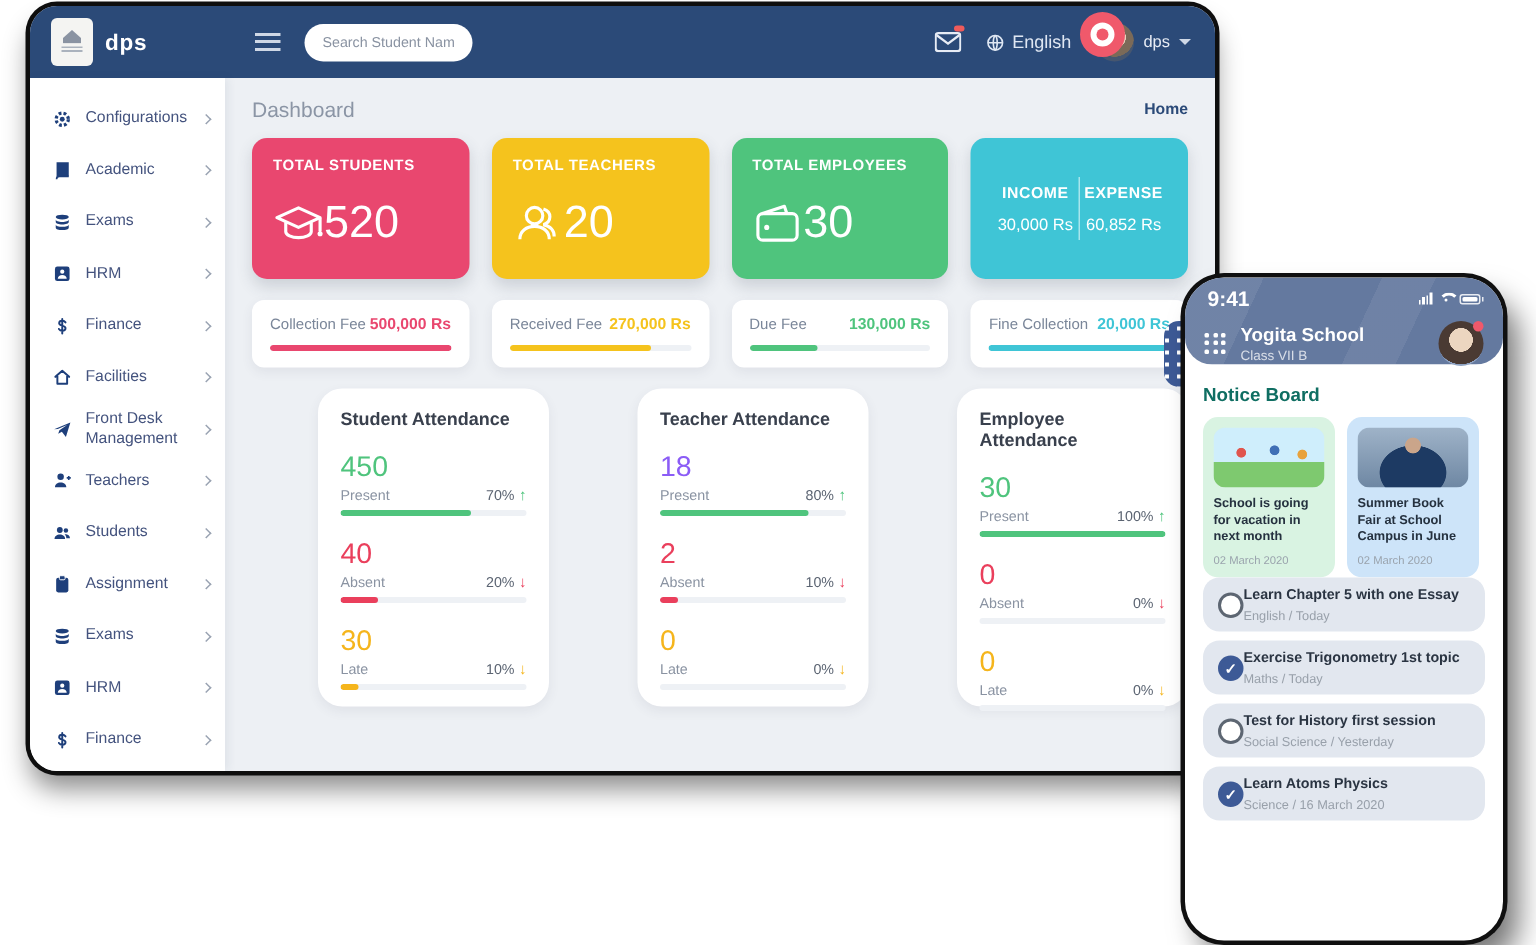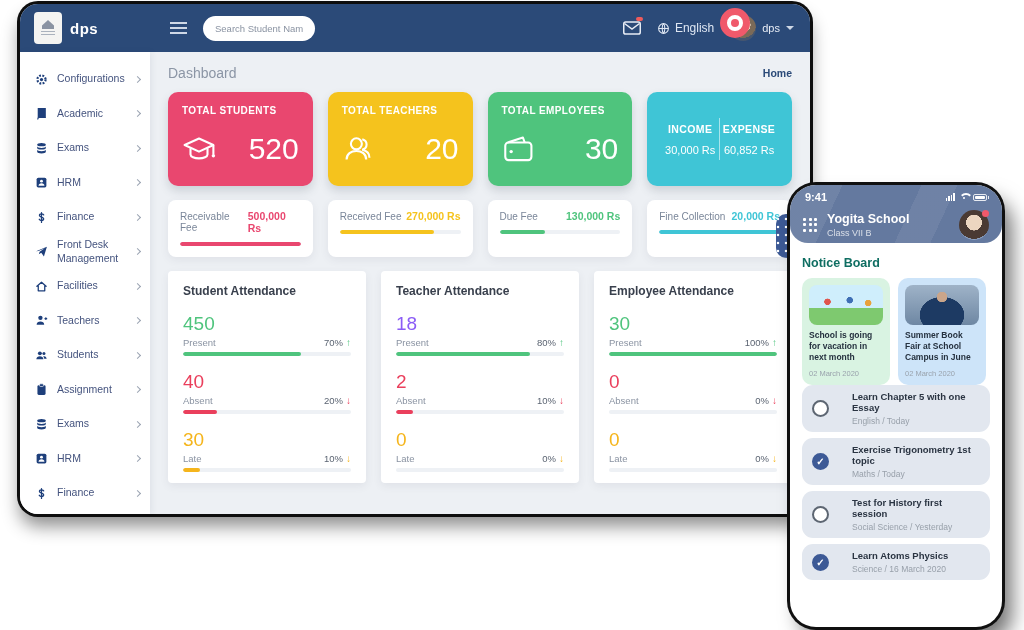--- a/index.html
+++ b/index.html
@@ -60,42 +60,42 @@
   
   .main { position:absolute; left:130px; top:48px; right:0; bottom:0; padding:9px 18px 0; }
   .page-head { display:flex; justify-content:space-between; align-items:center; height:24px; }
   .page-title { font-size:14px; color:#8b95a5; }
   .home-link { font-size:10.5px; font-weight:bold; color:#2b4a78; cursor:pointer; }
 
   .stats-row { display:flex; gap:15px; margin-top:7px; }
   .stat-card { flex:1; height:94px; border-radius:10px; padding:13px 14px; color:#fff;
     box-shadow:0 5px 10px rgba(60,70,90,.18); }
   .stat-label { font-size:10px; font-weight:bold; letter-spacing:.4px; }
-  .stat-body { display:flex; align-items:center; justify-content:space-between; margin-top:16px; }
+  .stat-body { display:flex; align-items:center; margin-top:16px; }
   .stat-ic { width:34px; height:30px; }
   .stat-ic svg { width:34px; height:30px; }
   .stat-value { font-size:30px; font-weight:300; }
   .income-card { display:flex; align-items:center; justify-content:center; position:relative; }
   .inc-col { flex:1; text-align:center; }
   .inc-label { font-size:10.5px; font-weight:bold; letter-spacing:.4px; }
   .inc-value { font-size:11px; margin-top:9px; font-weight:300; }
   .inc-div { width:1px; height:42px; background:rgba(255,255,255,.55); }
 
   .fees-row { display:flex; gap:15px; margin-top:14px; }
   .fee-card { flex:1; background:#fff; border-radius:8px; padding:10px 12px 11px;
     box-shadow:0 3px 8px rgba(60,70,90,.08); }
   .fee-top { display:flex; justify-content:space-between; align-items:baseline; margin-bottom:8px; }
   .fee-label { font-size:10px; color:#7a8699; }
   .fee-value { font-size:10.5px; font-weight:bold; }
   .bar-track { height:4px; border-radius:2px; background:#eef1f5; overflow:hidden; }
   .bar-fill { height:100%; border-radius:2px; }
 
   .att-row { display:flex; gap:15px; margin-top:14px; }
-  .att-card { flex:1; background:#fff; border-radius:4px; padding:13px 15px;
-    box-shadow:0 3px 8px rgba(60,70,90,.08); height:212px; }
+  .att-card { flex:1; background:#fff; border-radius:16px; padding:13px 15px;
+    box-shadow:0 3px 8px rgba(60,70,90,.08); height:212px;margin-left:44px; }
   .att-title { font-size:12px; font-weight:bold; color:#39404d; }
   .att-group { margin-top:15px; }
   .att-num { font-size:19px; font-weight:300; }
   .att-line { display:flex; justify-content:space-between; align-items:center; margin-top:2px; }
   .att-label { font-size:9.5px; color:#8a93a2; }
   .att-pct { font-size:9.5px; color:#5b6472; display:flex; gap:3px; }
   .trend { font-size:10px; font-weight:bold; }
   .trend-up::after { content:"\2191"; }
   .trend-down::after { content:"\2193"; }
   .att-bar { margin-top:4px; }
@@ -107,21 +107,21 @@
     background-size:8px 8px; background-position:6px 9px; }
 
   
   .phone { position:absolute; left:790px; top:185px; width:212px; height:442px;
     border-radius:26px; background:#fff; overflow:hidden; z-index:5;
     box-shadow:0 0 0 3px #101010, 10px 14px 20px rgba(0,0,0,.55); }
   .phone-header { height:58px; background:#64799f; border-radius:0 0 18px 18px; position:relative;
     background-image:linear-gradient(115deg, rgba(255,255,255,.08) 22%, transparent 22% 55%, rgba(255,255,255,.07) 55% 70%, transparent 70%); }
   .status { display:flex; justify-content:space-between; align-items:center;
     padding:6px 15px 0; color:#fff; }
-  .time { font-size:11px; font-weight:bold; }
+  .time { font-size:14px; font-weight:bold; }
   .status-ics { display:flex; align-items:center; gap:4px; }
   .sig { display:inline-flex; align-items:flex-end; gap:1px; }
   .sig span { width:1.6px; background:#fff; }
   .sig span:nth-child(1){height:3px;} .sig span:nth-child(2){height:4.5px;}
   .sig span:nth-child(3){height:6px;} .sig span:nth-child(4){height:7.5px;}
   .wifi { width:10px; height:8px; position:relative; }
   .wifi::before { content:""; position:absolute; left:0; top:0; width:10px; height:10px;
     border:2px solid #fff; border-radius:50%; clip-path:polygon(50% 50%, 0 0, 100% 0); }
   .wifi::after { content:""; position:absolute; left:4px; top:4px; width:2px; height:2px;
     background:#fff; border-radius:50%; }
@@ -154,21 +154,21 @@
     linear-gradient(#cfeefc 58%, #7ec96f 58%); }
   .img-teacher { background:
     radial-gradient(circle at 50% 30%, #caa58a 0 5px, transparent 5.5px),
     radial-gradient(ellipse at 50% 75%, #1d3a63 0 42%, transparent 43%),
     linear-gradient(#9fb3c8, #6e87a3); }
   .notice-text { font-size:8.5px; font-weight:bold; color:#25313f; line-height:1.3; }
   .notice-date { font-size:7.5px; color:#9aa3ad; margin-top:6px; }
 
   .hw-list { display:flex; flex-direction:column; gap:6px; }
   .hw-item { background:#e2e7ef; border-radius:11px; padding:6px 10px; display:flex;
-    align-items:center; gap:23px; cursor:pointer; }
+    align-items:center; gap:0; cursor:pointer; }
   .hw-check { width:17px; height:17px; border-radius:50%; flex:none; background:#fff;
     border:2px solid #5d6672; position:relative; cursor:pointer; }
   .hw-check.checked { background:#3d5a96; border-color:#3d5a96; }
   .hw-check.checked::after { content:"\2713"; position:absolute; left:0; right:0; top:1px;
     text-align:center; font-size:10px; color:#fff; font-weight:bold; }
   .hw-title { font-size:9.5px; font-weight:bold; color:#2a3442; }
   .hw-meta { font-size:8.5px; color:#98a0aa; margin-top:3px; }
 
   svg.defs { position:absolute; width:0; height:0; }
 </style>
@@ -319,33 +319,33 @@
           <svg>
             <use href="#i-dollar"></use>
           </svg>
         </span>
       <span class="side-label">Finance</span>
       <span class="side-chev"></span>
     </div>
     <div class="side-item">
       <span class="sicon">
           <svg>
+            <use href="#i-home"></use>
+          </svg>
+        </span>
+      <span class="side-label">Facilities</span>
+      <span class="side-chev"></span>
+    </div>
+    <div class="side-item">
+      <span class="sicon">
+          <svg>
             <use href="#i-send"></use>
           </svg>
         </span>
       <span class="side-label">Front Desk Management</span>
-      <span class="side-chev"></span>
-    </div>
-    <div class="side-item">
-      <span class="sicon">
-          <svg>
-            <use href="#i-home"></use>
-          </svg>
-        </span>
-      <span class="side-label">Facilities</span>
       <span class="side-chev"></span>
     </div>
     <div class="side-item">
       <span class="sicon">
           <svg>
             <use href="#i-userplus"></use>
           </svg>
         </span>
       <span class="side-label">Teachers</span>
       <span class="side-chev"></span>
@@ -440,21 +440,21 @@
         <div class="inc-col">
           <div class="inc-label">EXPENSE</div>
           <div class="inc-value">60,852 Rs</div>
         </div>
       </div>
     </div>
 
     <div class="fees-row">
       <div class="fee-card">
         <div class="fee-top">
-          <span class="fee-label">Receivable Fee</span>
+          <span class="fee-label">Collection Fee</span>
           <span class="fee-value" style="color: rgb(233, 71, 111);">500,000 Rs</span>
         </div>
         <div class="bar-track">
           <div class="bar-fill" style="background-color: rgb(233, 71, 111); width: 100%;"></div>
         </div>
       </div>
       <div class="fee-card">
         <div class="fee-top">
           <span class="fee-label">Received Fee</span>
           <span class="fee-value" style="color: rgb(245, 195, 29);">270,000 Rs</span>

